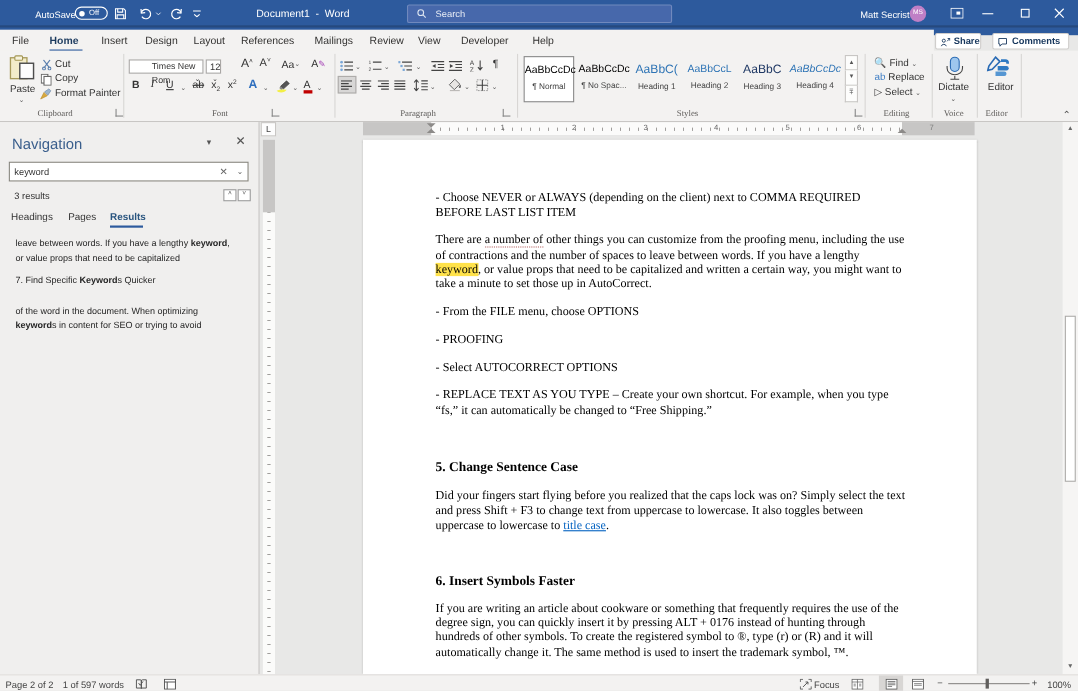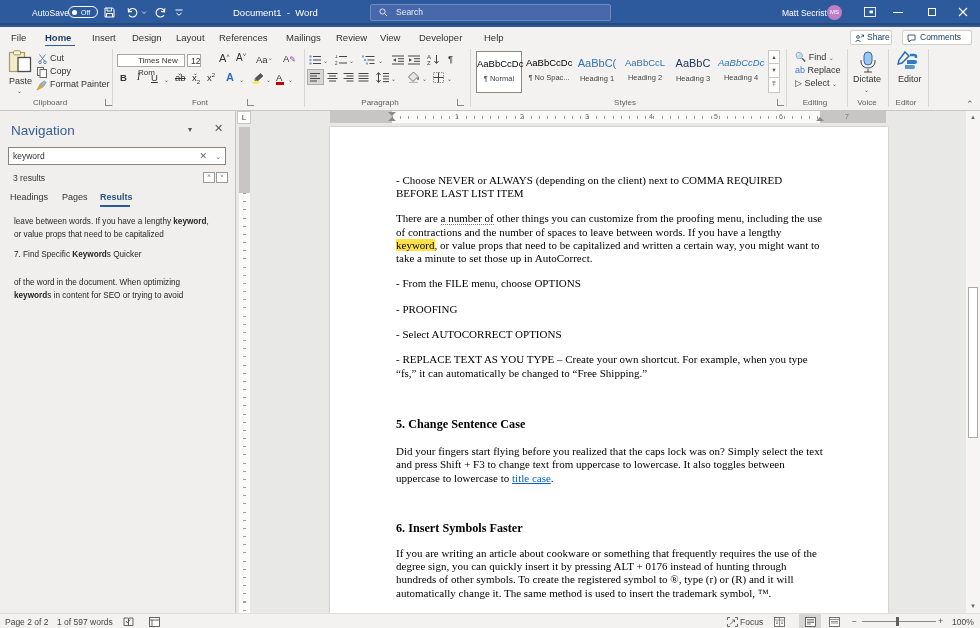--- a/index.html
+++ b/index.html
@@ -14,29 +14,29 @@
   #autosave-label { left:32px; top:8px; }
   #as-toggle { left:68px; top:6px; width:30px; height:12px; border:1px solid #fff; border-radius:6px; }
   #as-knob { left:3px; top:2.5px; width:5px; height:5px; background:#fff; border-radius:50%; position:absolute; }
   #as-off { left:12px; top:1.5px; font-size:7px; color:#fff; position:absolute; }
   #doc-title { left:233px; top:7px; font-size:9.5px; color:#fff; }
   #tb-search { left:370px; top:4px; width:241px; height:17px; background:#4768ab; border:1px solid #7089bd; border-radius:2px; color:#e8edf5; font-size:8.5px; line-height:15px; padding-left:25px; }
   #tb-user { left:782px; top:8px; font-size:8.5px; color:#fff; }
   #tb-avatar { left:827px; top:5px; width:15px; height:15px; border-radius:50%; background:#bf7fc6; color:#fff; font-size:6px; text-align:center; line-height:15px; }
 
   
-  #menubar { left:0; top:27px; width:980px; height:21px; background:#f3f2f1; }
+  #menubar { left:0; top:27px; width:849px; height:21px; background:#f3f2f1; }
   .menu-item { position:absolute; top:5px; font-size:9.5px; color:#323130; }
   .menu-home { color:#1b3a5e; font-weight:bold; }
   #home-underline { left:45px; top:18px; width:30px; height:2px; background:#2d5a9d; position:absolute; }
-  .pillbtn { position:absolute; top:2.5px; height:15px; background:#fff; border:1px solid #d0cecc; border-radius:2px; font-size:8.5px; color:#16365c; line-height:13.5px; }
+  .pillbtn { position:absolute; top:2.5px; height:15px; background:#fff; border:1px solid #d0cecc; border-radius:2px; font-size:8.5px; color:#16365c; line-height:13.5px;font-weight:bold; }
 
   
   #ribbon { left:0; top:46px; width:980px; height:65px; background:#f3f2f1; border-bottom:1px solid #c8c6c4; }
-  .grp-label { position:absolute; top:52px; font-size:8px; color:#605e5c; width:80px; text-align:center; }
+  .grp-label { position:absolute; top:52px; font-size:8px; color:#605e5c; width:80px; text-align:center;font-family:Liberation Serif, serif; }
   .vdiv { position:absolute; top:3px; width:1px; height:58px; background:#d8d6d4; }
   .combo { position:absolute; background:#fff; border:1px solid #a9a7a5; font-size:8.5px; color:#333; }
   .dda { font-size:6px; color:#555; position:absolute; }
   .rbtn-sm { position:absolute; font-size:9.5px; color:#333; }
   .launcher { position:absolute; width:7px; height:7px; border-left:1px solid #888; border-bottom:1px solid #888; }
   .style-card { position:absolute; top:5px; width:46px; height:42px; text-align:center; }
   .style-card .sample { font-size:9.5px; margin-top:6px; white-space:nowrap; }
   .style-card .lbl { font-size:7.5px; color:#444; margin-top:5px; }
 
   

